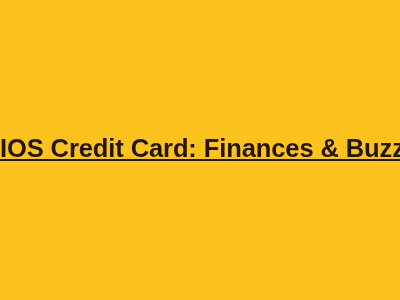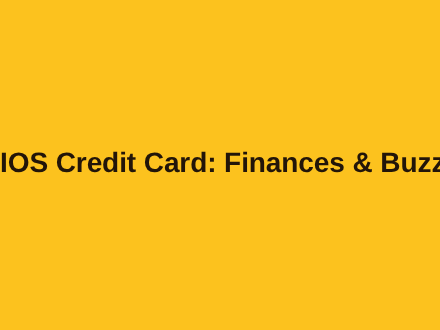--- a/index.html
+++ b/index.html
@@ -39,20 +39,21 @@
     font-family: "Liberation Sans", sans-serif;
     font-weight: 700;
     font-size: 25.5px;
     line-height: 28px;
     letter-spacing: -0.1px;
     white-space: nowrap;
   }
 
   .headline-line {
     display: block;
+    text-decoration: underline;
   }
 </style>
 </head>
 <body>
 
 <div id="banner" style="background: rgb(252, 194, 30);">
   <div id="headline-block">
     <h1 class="headline" style="color: rgb(34, 21, 9);">
       <span class="headline-line">IOS Credit Card: Finances &amp; Buzz</span>
     </h1>

